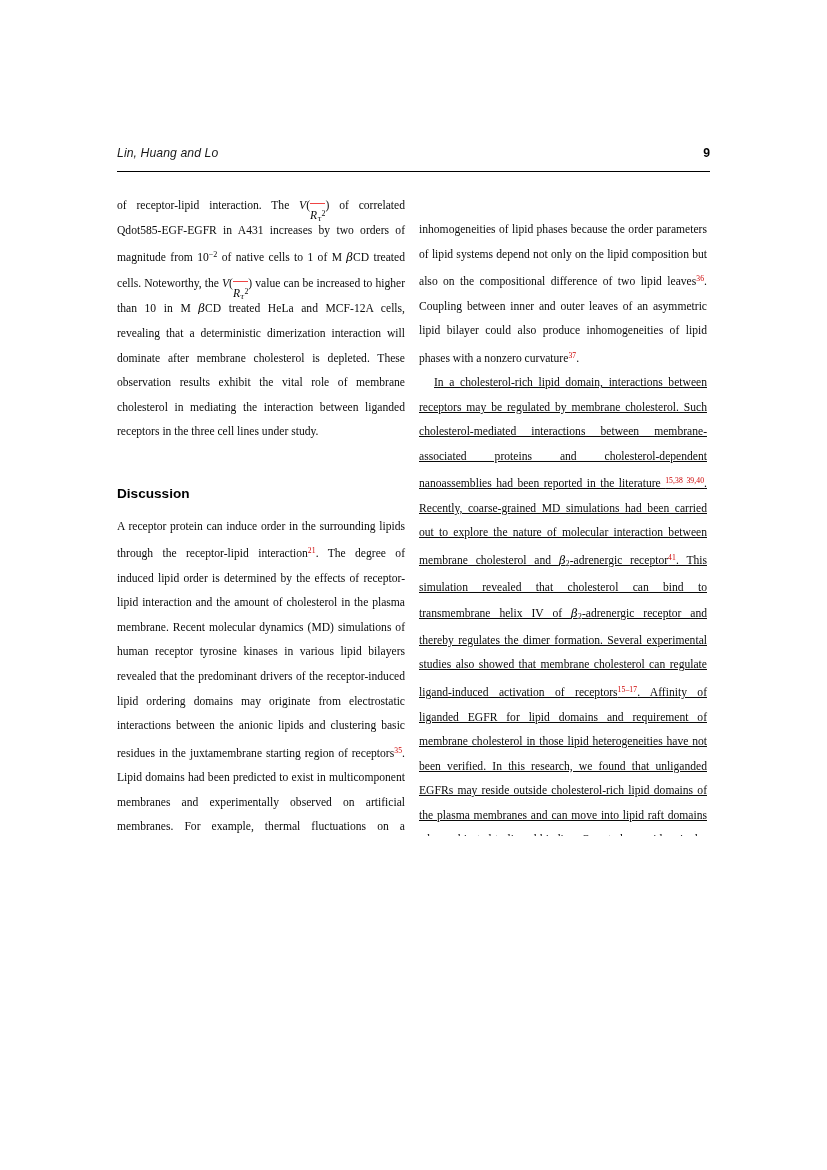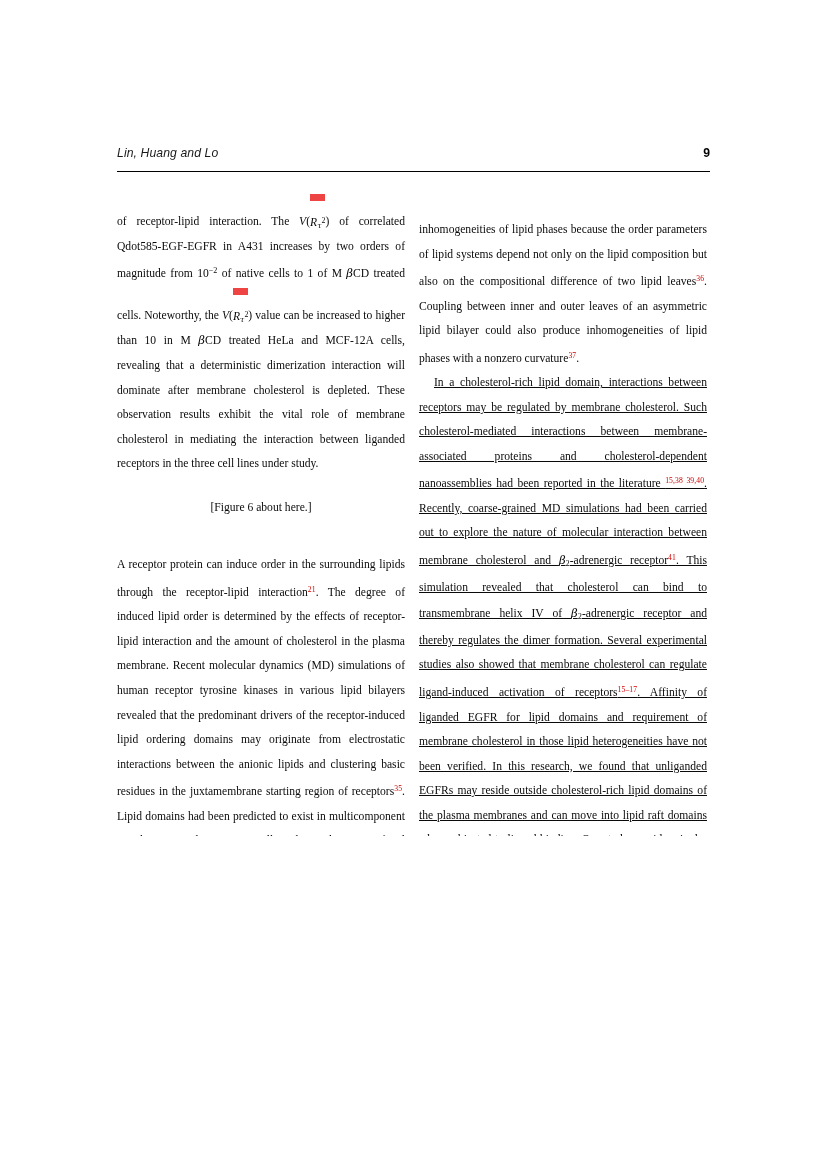--- a/index.html
+++ b/index.html
@@ -107,25 +107,25 @@
   .math {
     font-family: "Liberation Serif", serif;
     font-style: italic;
     white-space: nowrap;
   }
   .mathrm { font-style: normal; }
   .greek  { font-family: "DejaVu Serif", serif; font-style: italic; }
 
   .overline-grp {
     display: inline-block;
-    border-top: 7px solid #ef4444;
-    padding-top: 16px;
+    border-top: 1px solid #ef4444;
+    padding-top: 6px;
     line-height: 1.02;
     position: relative;
-    top: 1px;
+    top: 10px;
   }
   sub.msub {
     font-size: 0.68em;
     vertical-align: -0.22em;
     font-style: italic;
     font-family: "DejaVu Serif", serif;
   }
   sup.msup {
     font-size: 0.68em;
     vertical-align: 0.42em;
@@ -181,24 +181,24 @@
     <span class="runhead-pageno">9</span>
   </div>
   <div class="runhead-rule"></div>
 
   <div class="col col-left">
 
     <p><span>of receptor-lipid interaction. The </span><span class="math"><span>V</span><span class="mathrm">(</span><span class="overline-grp"><span>R</span><sub class="msub">τ</sub><sup class="msup">2</sup></span><span class="mathrm">)</span></span><span> of correlated Qdot585-EGF-EGFR in A431 increases by two orders of magnitude from </span><span class="math mathrm"><span>10</span><sup class="exp">−2</sup></span><span> of native cells to 1 of M </span><span class="greek">β</span><span>CD treated cells. Noteworthy, the </span><span class="math"><span>V</span><span class="mathrm">(</span><span class="overline-grp"><span>R</span><sub class="msub">τ</sub><sup class="msup">2</sup></span><span class="mathrm">)</span></span><span> value can be increased to higher than 10 in M </span><span class="greek">β</span><span>CD treated HeLa and MCF-12A cells, revealing that a deterministic dimerization interaction will dominate after membrane cholesterol is depleted. These observation results exhibit the vital role of membrane cholesterol in mediating the interaction between liganded receptors in the three cell lines under study.</span></p>
 
     <div class="sp-fig-top"></div>
 
-    <p class="figure-note">[Figure 6 about here.]</p>
 
     <div class="sp-fig-bottom"></div>
 
+    <h2 class="section">Discussion</h2>
 
     <div class="sp-head-bottom"></div>
 
     <p><span>A receptor protein can induce order in the surrounding lipids through the receptor-lipid interaction</span><sup class="cite">21</sup><span>. The degree of induced lipid order is determined by the effects of receptor-lipid interaction and the amount of cholesterol in the plasma membrane. Recent molecular dynamics (MD) simulations of human receptor tyrosine kinases in various lipid bilayers revealed that the predominant drivers of the receptor-induced lipid ordering domains may originate from electrostatic interactions between the anionic lipids and clustering basic residues in the juxtamembrane starting region of receptors</span><sup class="cite">35</sup><span>. Lipid domains had been predicted to exist in multicomponent membranes and experimentally observed on artificial membranes. For example, thermal fluctuations on a multicomponent membrane can produce</span></p>
 
   </div>
 
   <div class="col col-right">
 
     <p><span>inhomogeneities of lipid phases because the order parameters of lipid systems depend not only on the lipid composition but also on the compositional difference of two lipid leaves</span><sup class="cite">36</sup><span>. Coupling between inner and outer leaves of an asymmetric lipid bilayer could also produce inhomogeneities of lipid phases with a nonzero curvature</span><sup class="cite">37</sup><span>.</span></p>

